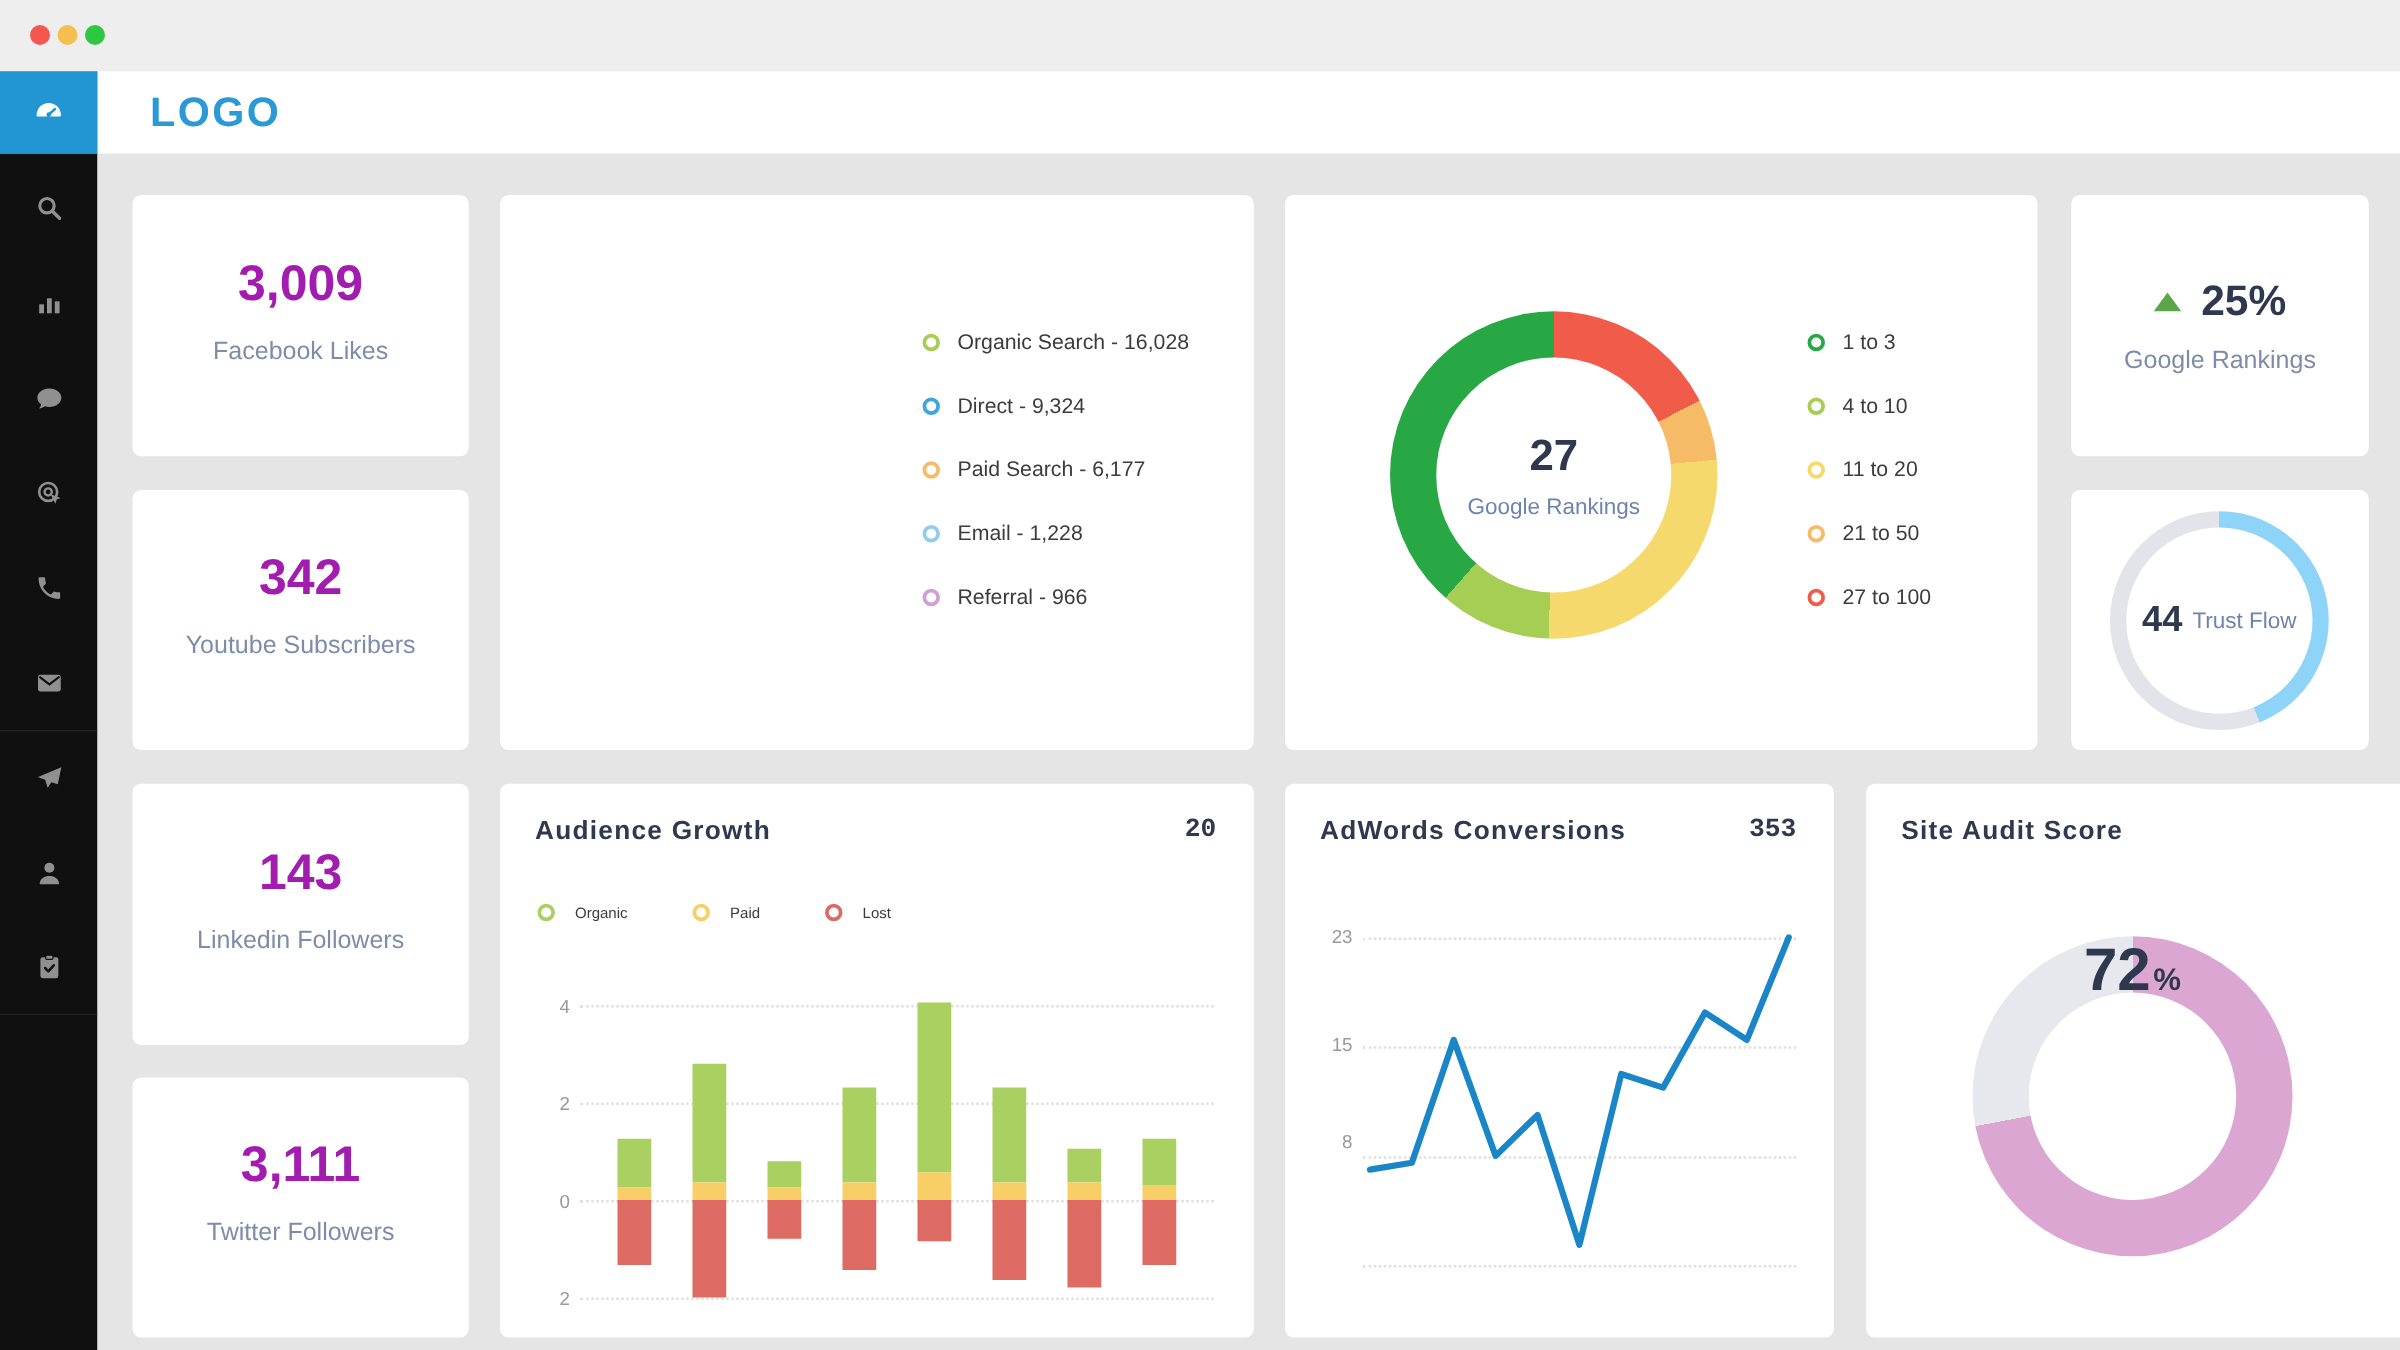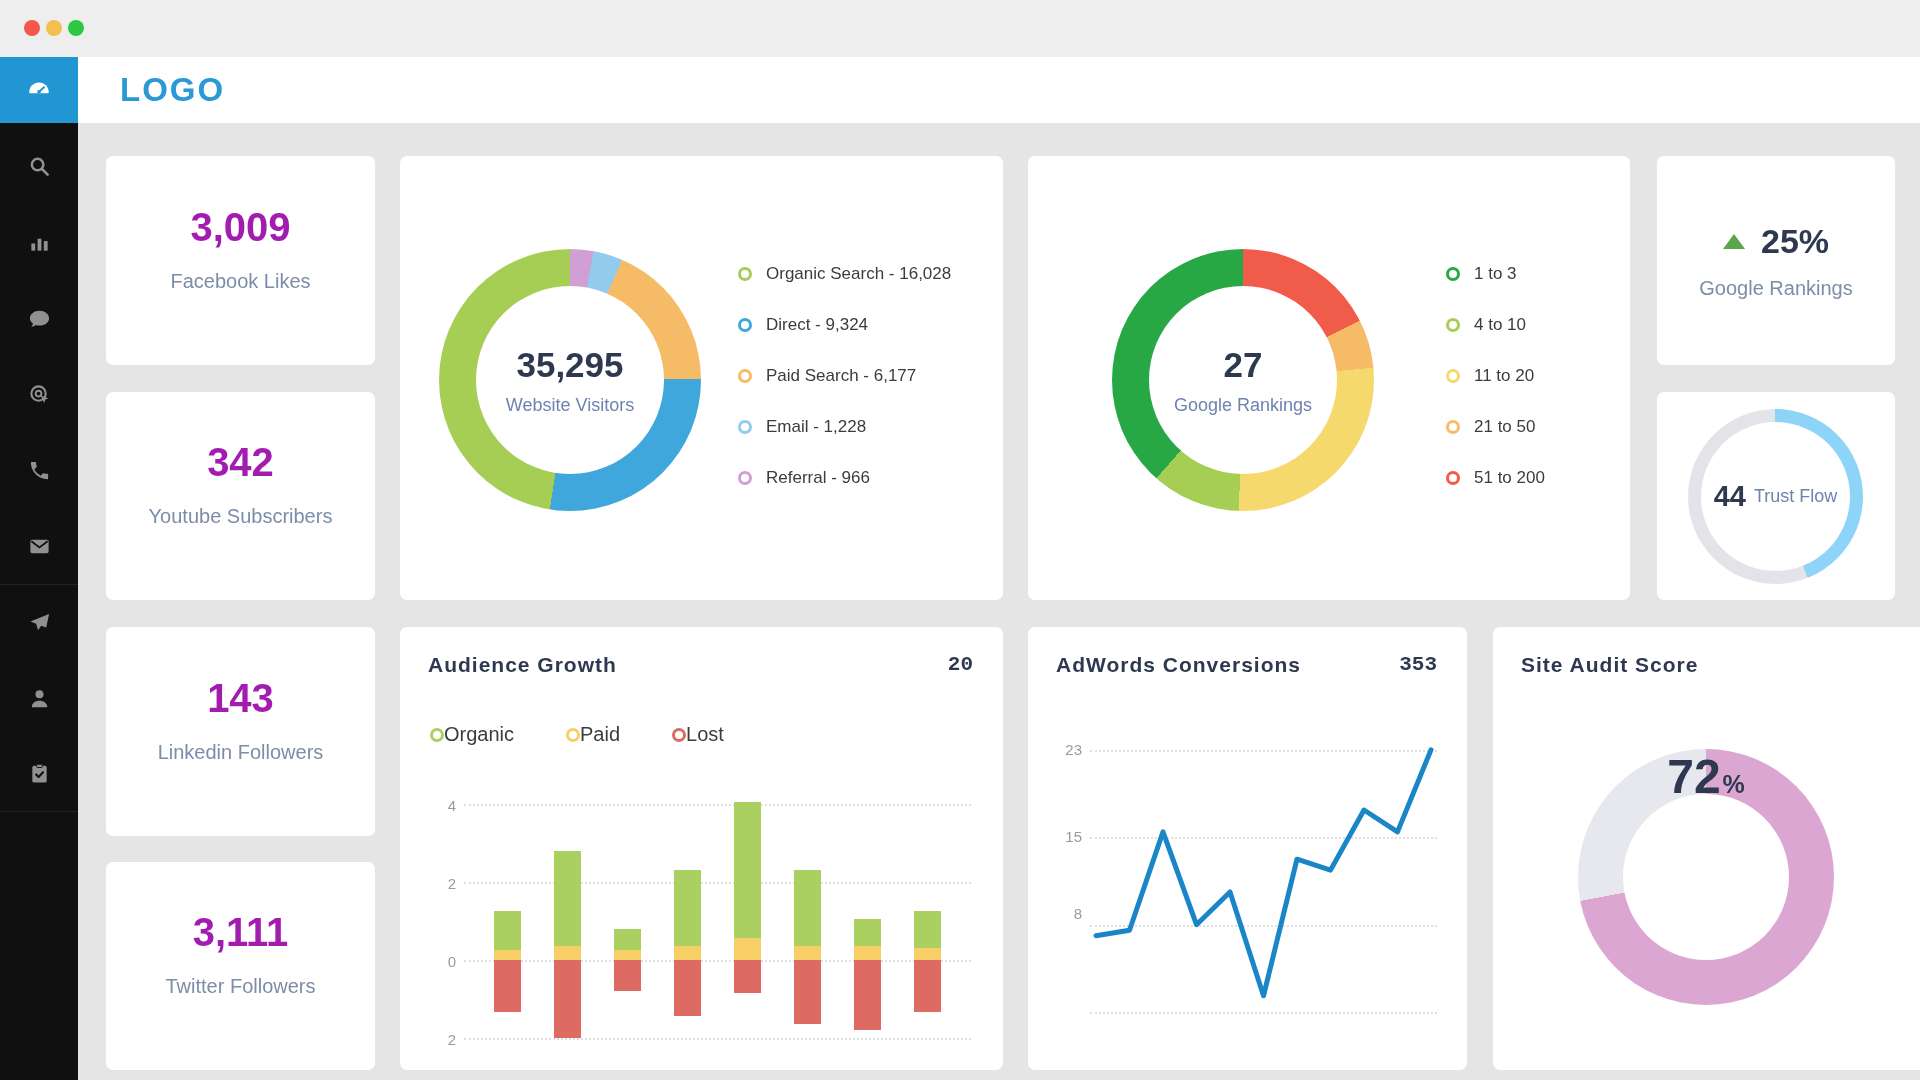--- a/index.html
+++ b/index.html
@@ -49,21 +49,21 @@
   .dlabel { font-size:18px; color:#6d84ae; }
 
   .legend { position:absolute; list-style:none; display:flex; flex-direction:column; gap:31px; }
   .legend li { display:flex; align-items:center; gap:14px; font-size:17px; color:#3c3c3c; white-space:nowrap; }
   .ring { width:14px; height:14px; border-radius:50%; border:3px solid #999; flex:0 0 auto; }
 
   .chart-title { position:absolute; left:28px; top:26px; font-size:21px; font-weight:700; letter-spacing:1px; color:#2e3950; }
   .chart-total { position:absolute; right:30px; top:26px; font-size:21px; font-weight:700; color:#2e3950;font-family:Liberation Mono, monospace; }
 
   .hlegend { position:absolute; left:30px; top:96px; display:flex; gap:52px; list-style:none; }
-  .hlegend li { display:flex; align-items:center; gap:0; font-size:20px; color:#3c3c3c; }
+  .hlegend li { display:flex; align-items:center; gap:16px; font-size:12px; color:#3c3c3c; }
 
   .plot { position:absolute; }
   #ag-plot { left:64px; right:32px; top:158px; height:272px; }
   #aw-plot { left:62px; right:30px; top:112px; height:295px; }
   .gridline { position:absolute; left:0; right:0; border-top:2px dotted #dfdfdf; }
   .gtick { position:absolute; left:-30px; top:-9px; font-size:15px; color:#9a9a9a; width:22px; text-align:right; }
   #ag-bars { position:absolute; inset:0; display:flex; justify-content:space-around; padding:0 14px; }
   .bcol { position:relative; width:27px; height:100%; }
   .bseg { position:absolute; left:0; width:100%; }
   #aw-svg { position:absolute; inset:0; width:100%; height:100%; }
@@ -171,27 +171,20 @@
   <div class="card stat-card" id="c-stat3">
     <div class="stat-value">143</div>
     <div class="stat-label">Linkedin Followers</div>
   </div>
   <div class="card stat-card" id="c-stat4">
     <div class="stat-value">3,111</div>
     <div class="stat-label">Twitter Followers</div>
   </div>
 
   <div class="card" id="c-visitors">
-    <div class="donut" style="left: 39px; top: 93px; width: 262px; height: 262px; background: conic-gradient(rgb(209, 159, 213) 0%, rgb(209, 159, 213) 2.86451%, rgb(146, 203, 238) 2.86451%, rgb(146, 203, 238) 6.50595%, rgb(246, 187, 103) 6.50595%, rgb(246, 187, 103) 24.8228%, rgb(63, 167, 219) 24.8228%, rgb(63, 167, 219) 52.4716%, rgb(166, 206, 85) 52.4716%, rgb(166, 206, 85) 100%);">
-      <div class="hole" style="left:37px;top:37px;width:188px;height:188px"></div>
-      <div class="dcenter">
-        <div class="dnum">35,295</div>
-        <div class="dlabel">Website Visitors</div>
-      </div>
-    </div>
     <ul class="legend" style="left:338px;top:108px">
         <li>
           <span class="ring" style="border-color: rgb(166, 206, 85);"></span>
           <span>Organic Search - 16,028</span>
         </li>
         <li>
           <span class="ring" style="border-color: rgb(63, 167, 219);"></span>
           <span>Direct - 9,324</span>
         </li>
         <li>
@@ -229,21 +222,21 @@
         <li>
           <span class="ring" style="border-color: rgb(246, 217, 109);"></span>
           <span>11 to 20</span>
         </li>
         <li>
           <span class="ring" style="border-color: rgb(246, 187, 103);"></span>
           <span>21 to 50</span>
         </li>
         <li>
           <span class="ring" style="border-color: rgb(241, 91, 74);"></span>
-          <span>51 to 200</span>
+          <span>27 to 100</span>
         </li>
       </ul>
   </div>
 
   <div class="card change-card" id="c-change">
     <div class="change-row">
       <div class="tri-up"></div>
       <div class="change-value">25%</div>
     </div>
     <div class="change-label">Google Rankings</div>

